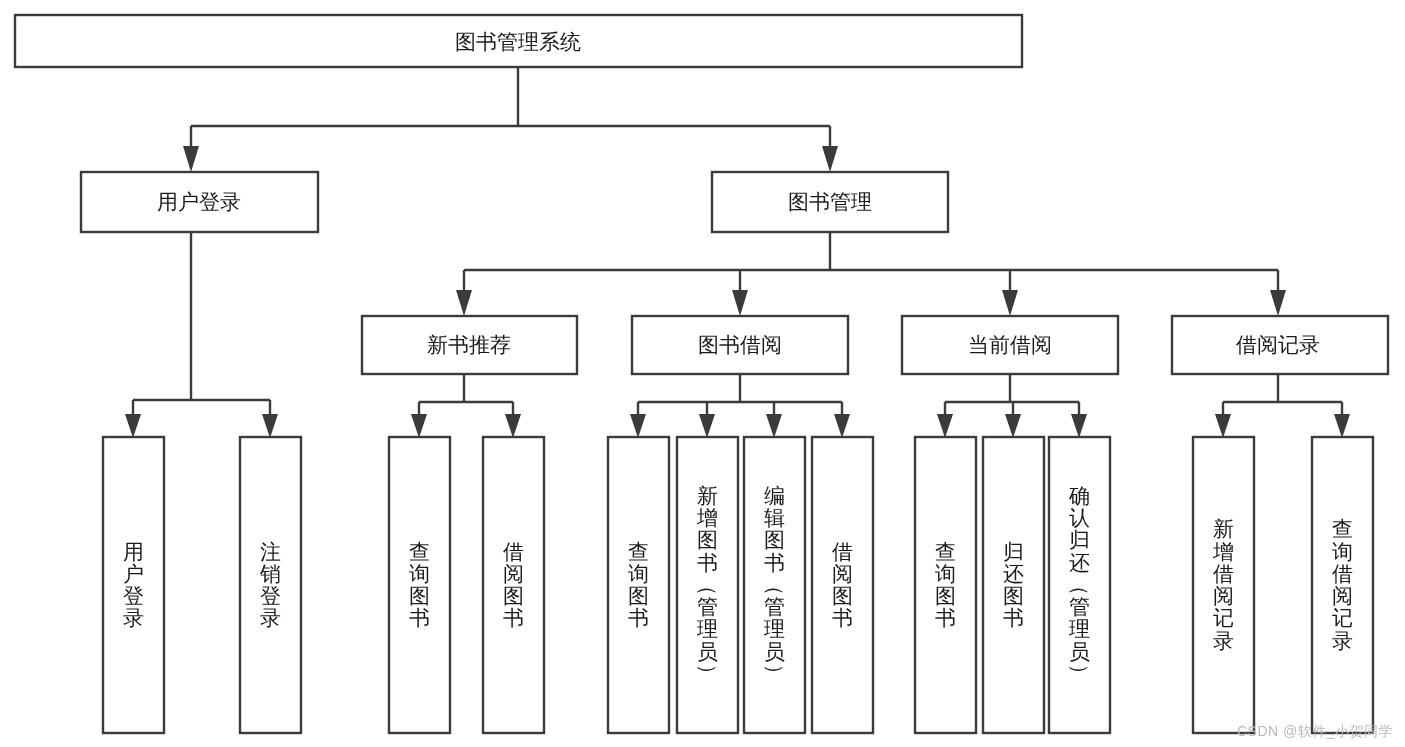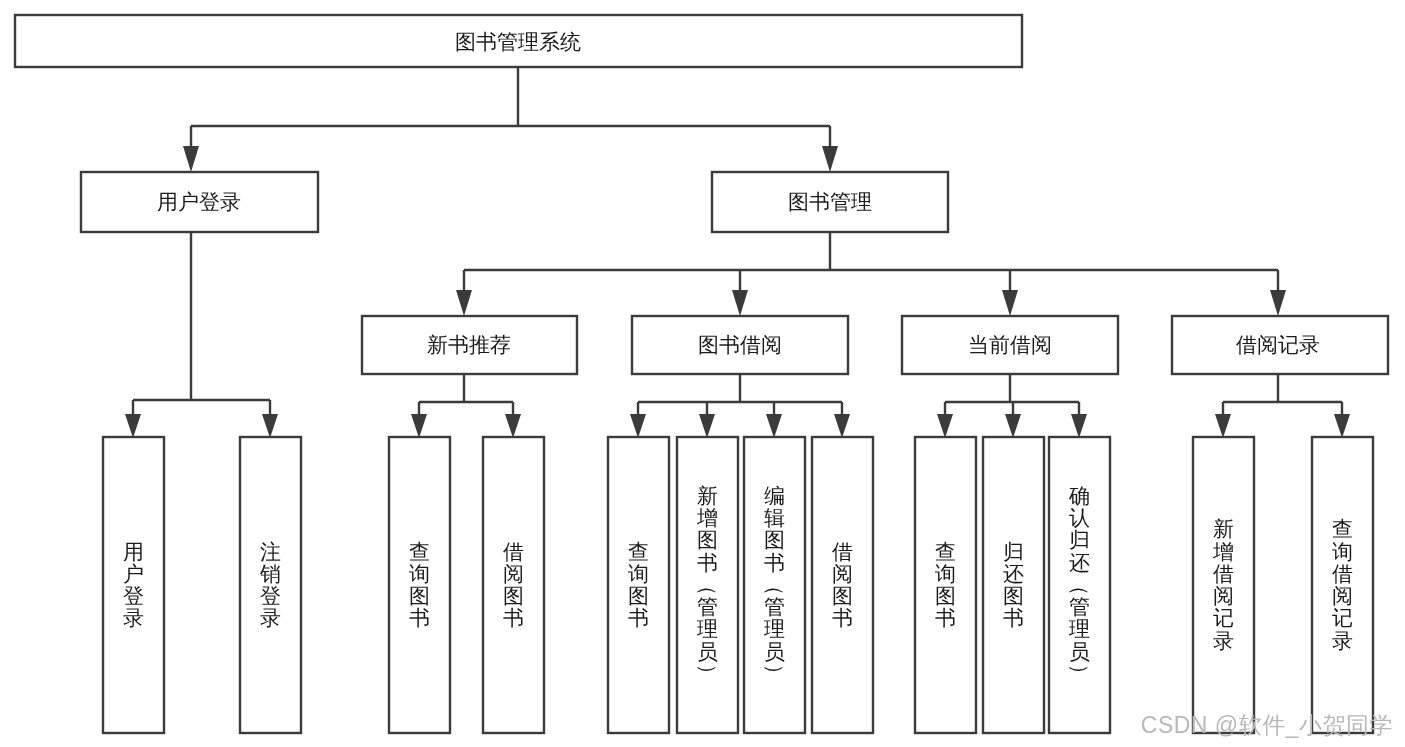--- a/index.html
+++ b/index.html
@@ -45,21 +45,21 @@
     font-size: 21px;
     fill: #1a1a1a;
     text-anchor: middle;
     dominant-baseline: middle;
   }
   .watermark-text {
     position: absolute;
     right: 12px;
     bottom: 6px;
     font-family: "Liberation Sans", "DejaVu Sans", sans-serif;
-    font-size: 23px;
+    font-size: 14px;
     color: #b8b8b8;
     white-space: nowrap;
     pointer-events: none;
     letter-spacing: 0.5px;
   }
   .vlabel-wrap {
     position: absolute;
     display: flex;
     flex-direction: column;
     align-items: center;

